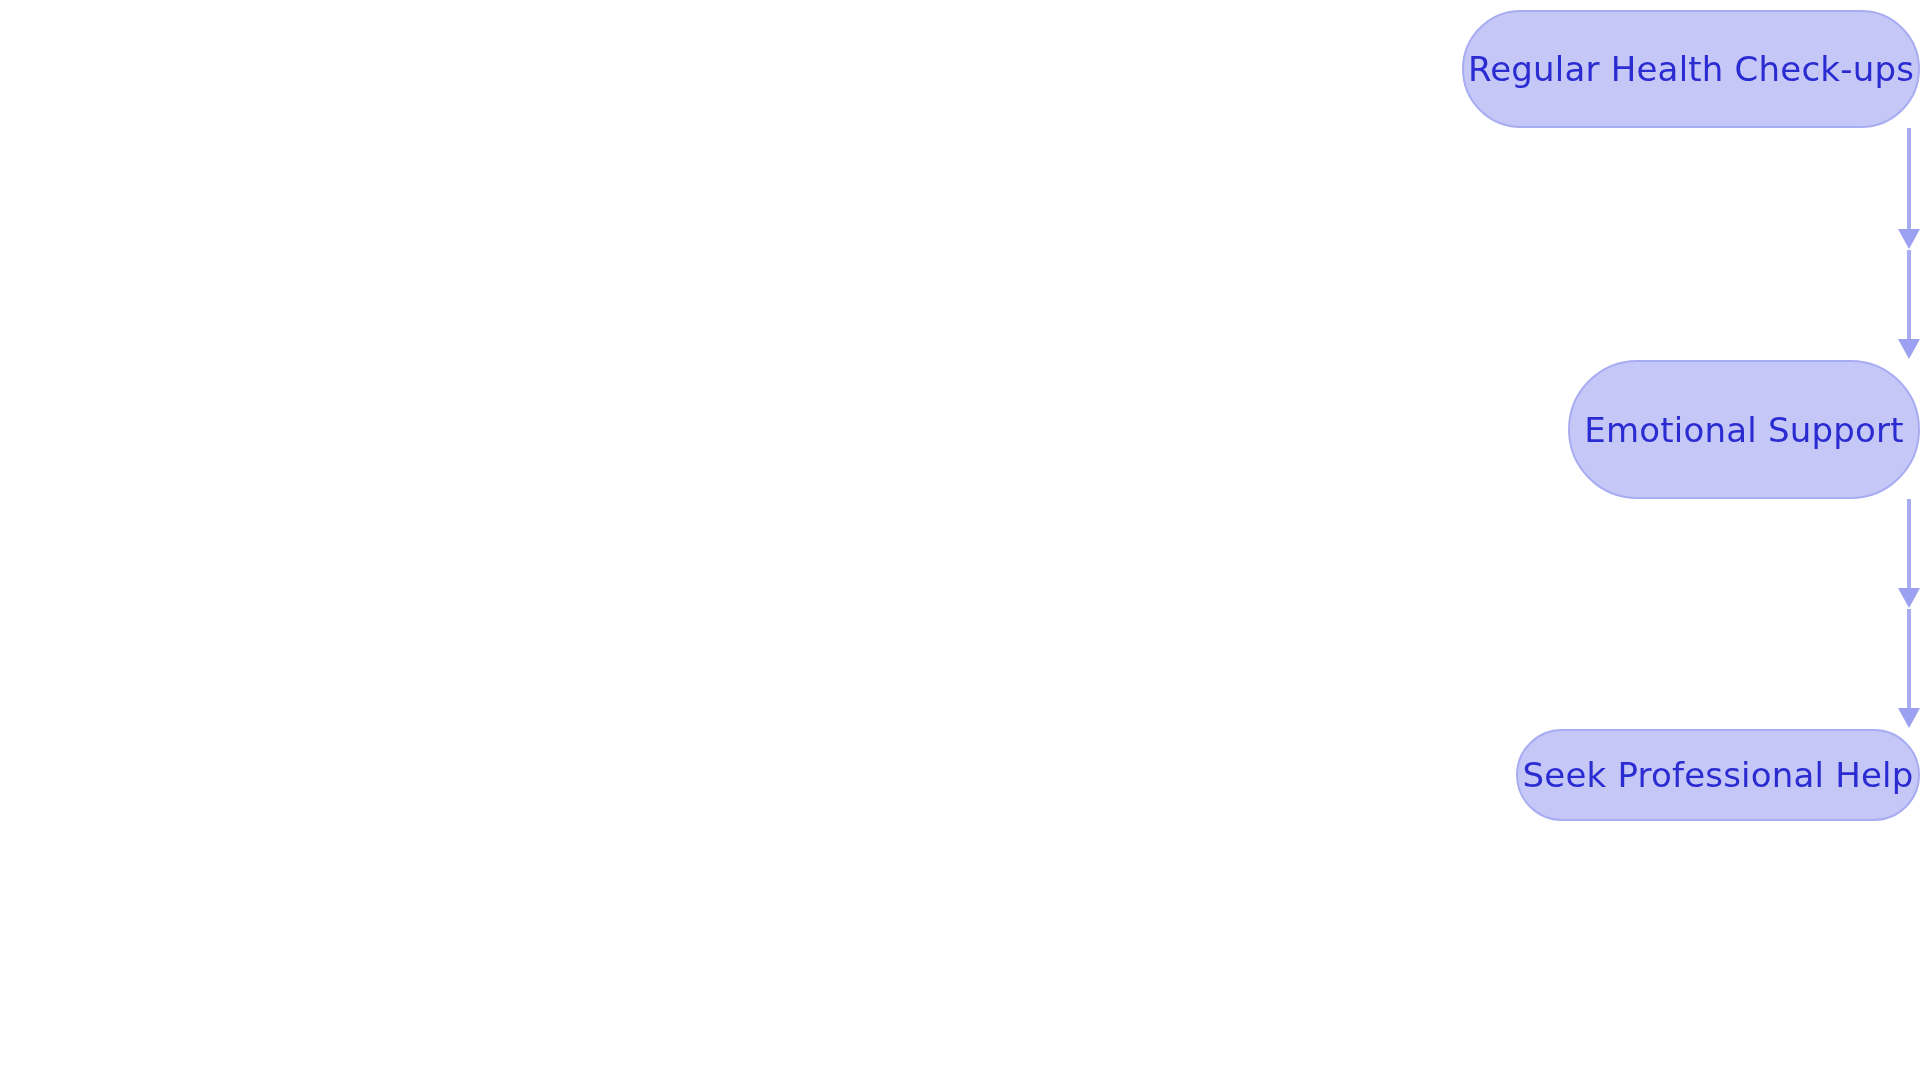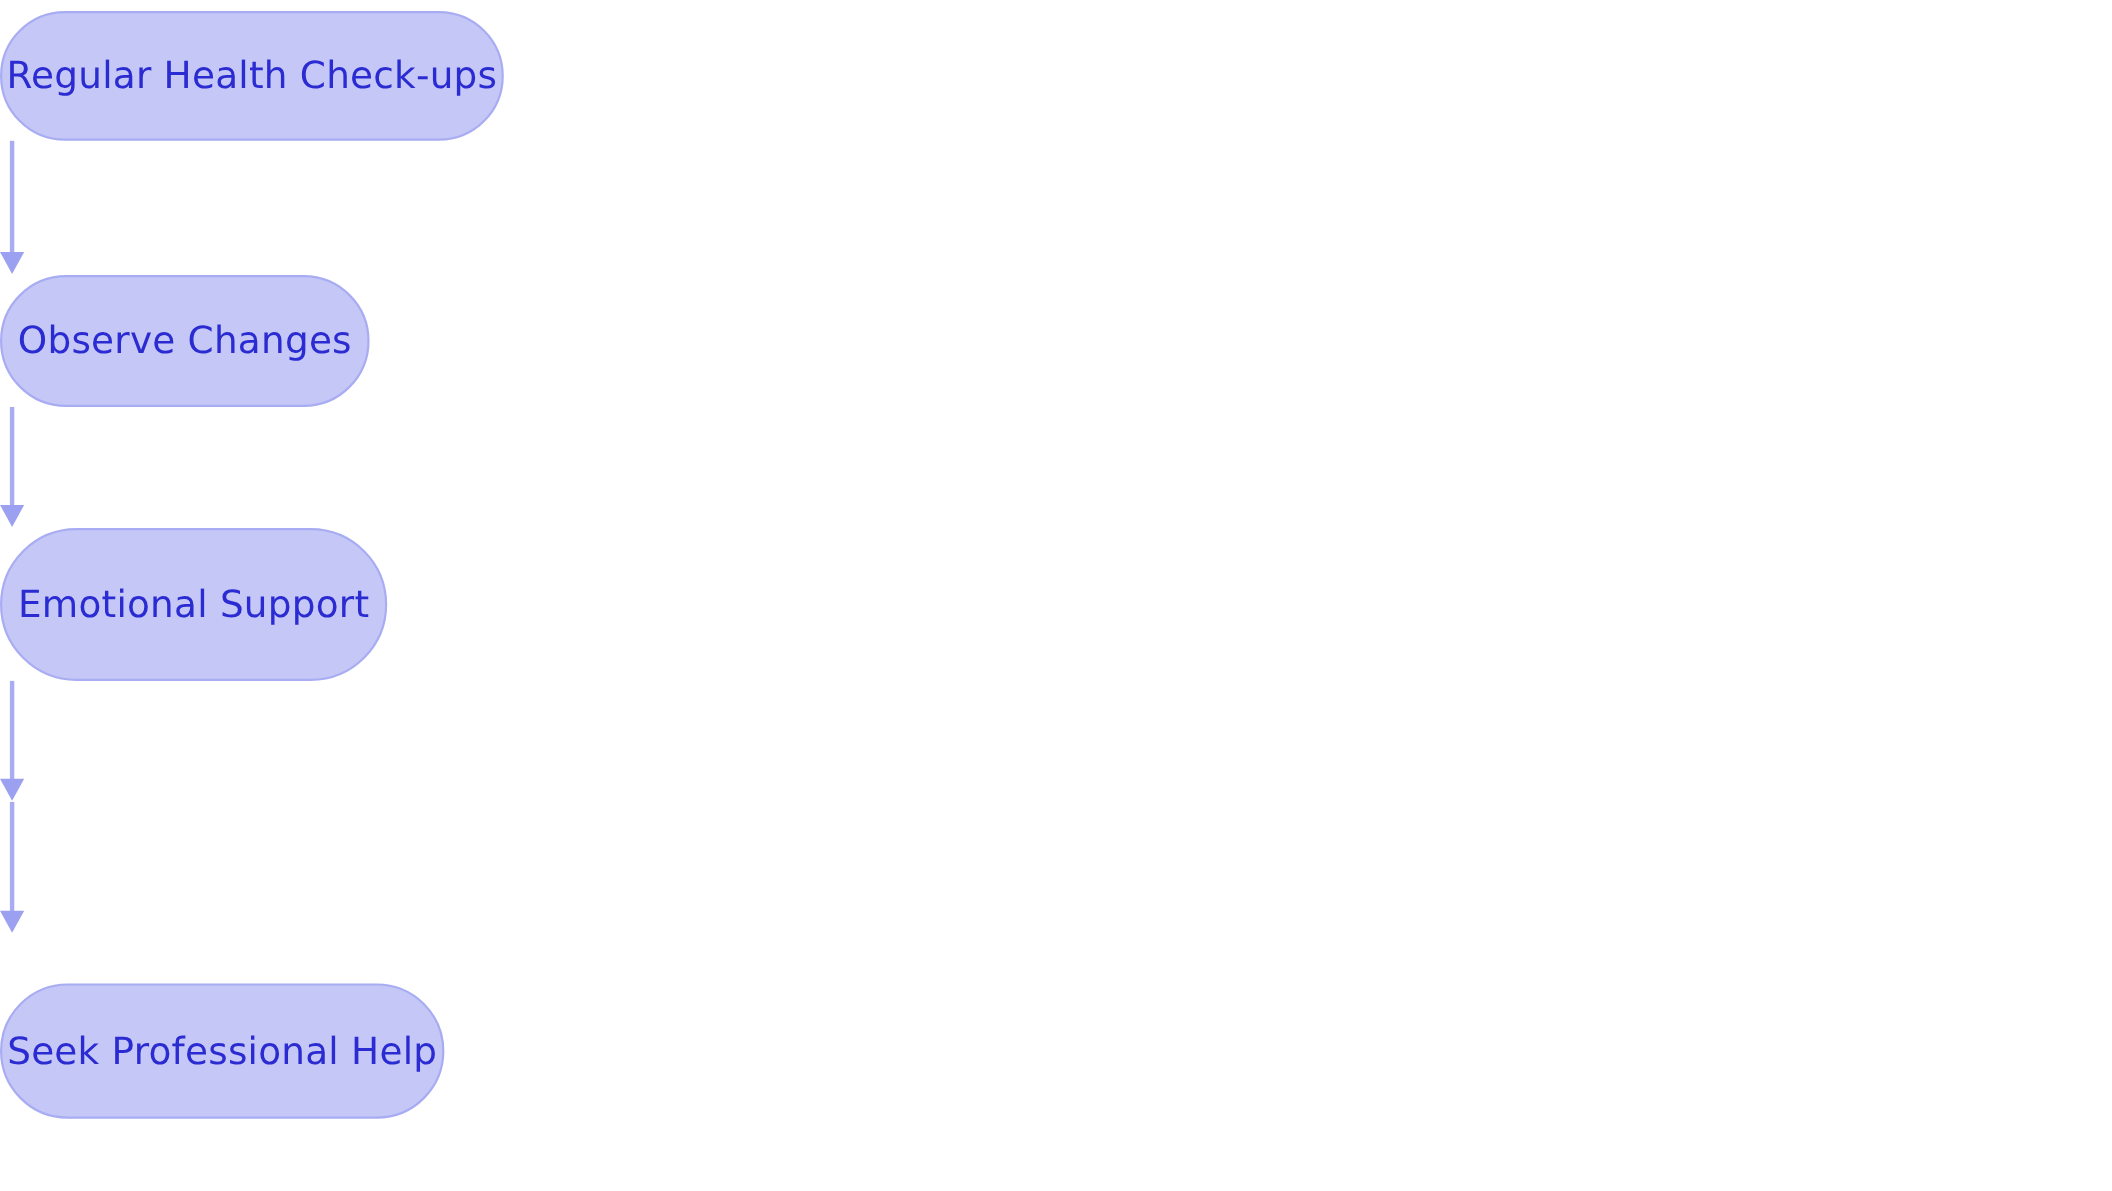--- a/index.html
+++ b/index.html
@@ -23,21 +23,21 @@
   }
 
   .flow-column {
     position: absolute;
     left: 0;
     top: 0;
     width: 1920px;
     height: 1083px;
     display: flex;
     flex-direction: column;
-    align-items: flex-start;
+    align-items: flex-end;
   }
 
   
   .node {
     box-sizing: border-box;
     background: #c5c8f7;
     border: 2px solid #a8acf2;
     border-radius: 999px;
     display: flex;
     align-items: center;
@@ -50,21 +50,21 @@
     line-height: 1;
     letter-spacing: 0.2px;
     white-space: nowrap;
     font-weight: 400;
   }
 
   .node-1 { width: 458px; height: 118px; margin-top: 10px; }
   .node-2 { width: 336px; height: 120px; }
   .node-3 { width: 352px; height: 139px; }
   .node-4 { width: 496px; height: 122px; }
-  .node-5 { width: 404px; height: 123px; margin-top: 45px; }
+  .node-5 { width: 404px; height: 92px; }
 
   
   .connector {
     flex: 0 0 auto;
     display: flex;
     flex-direction: column;
     align-items: center;
     justify-content: flex-start;
   }
   .connector-line {
@@ -97,23 +97,20 @@
 
     <div class="node node-1">
       <span class="node-label">Regular Health Check-ups</span>
     </div>
 
     <div class="connector conn-1">
       <div class="connector-line"></div>
       <div class="connector-head"></div>
     </div>
 
-    <div class="node node-2">
-      <span class="node-label">Observe Changes</span>
-    </div>
 
     <div class="connector conn-2">
       <div class="connector-line"></div>
       <div class="connector-head"></div>
     </div>
 
     <div class="node node-3">
       <span class="node-label">Emotional Support</span>
     </div>
 

